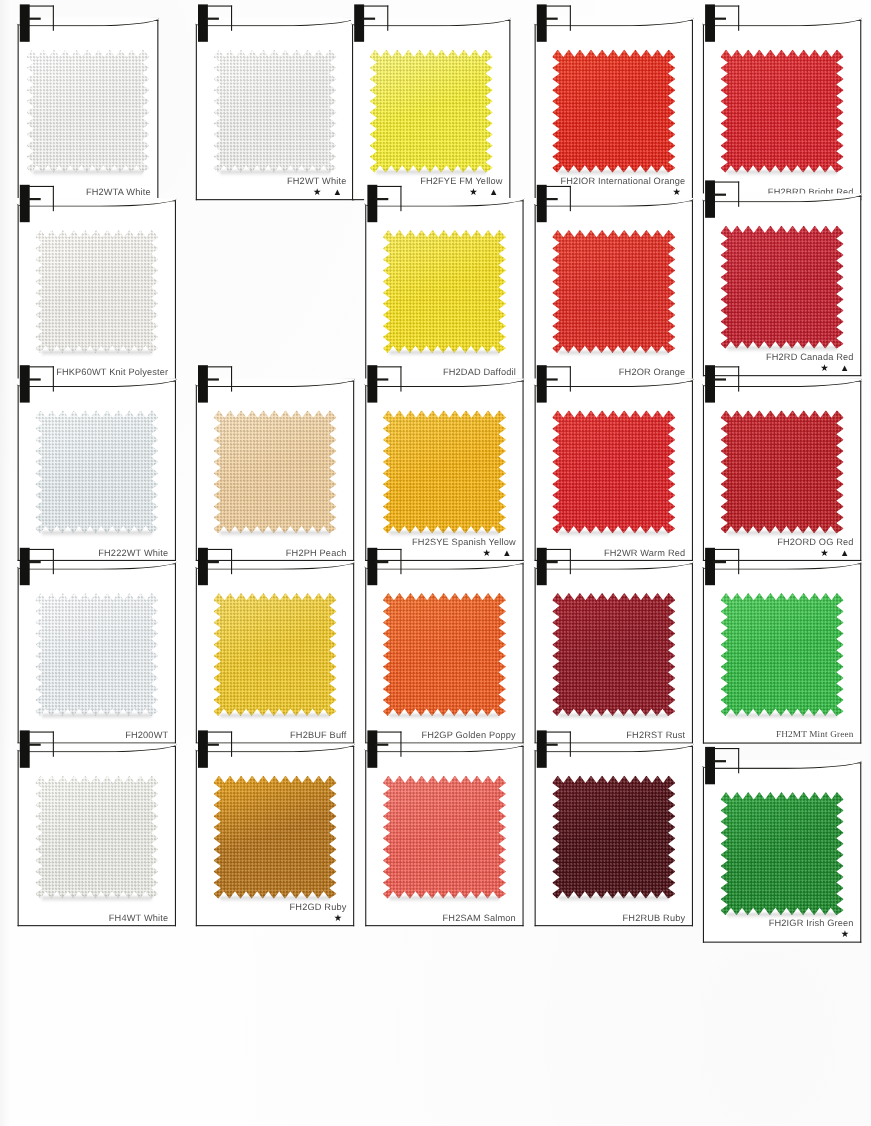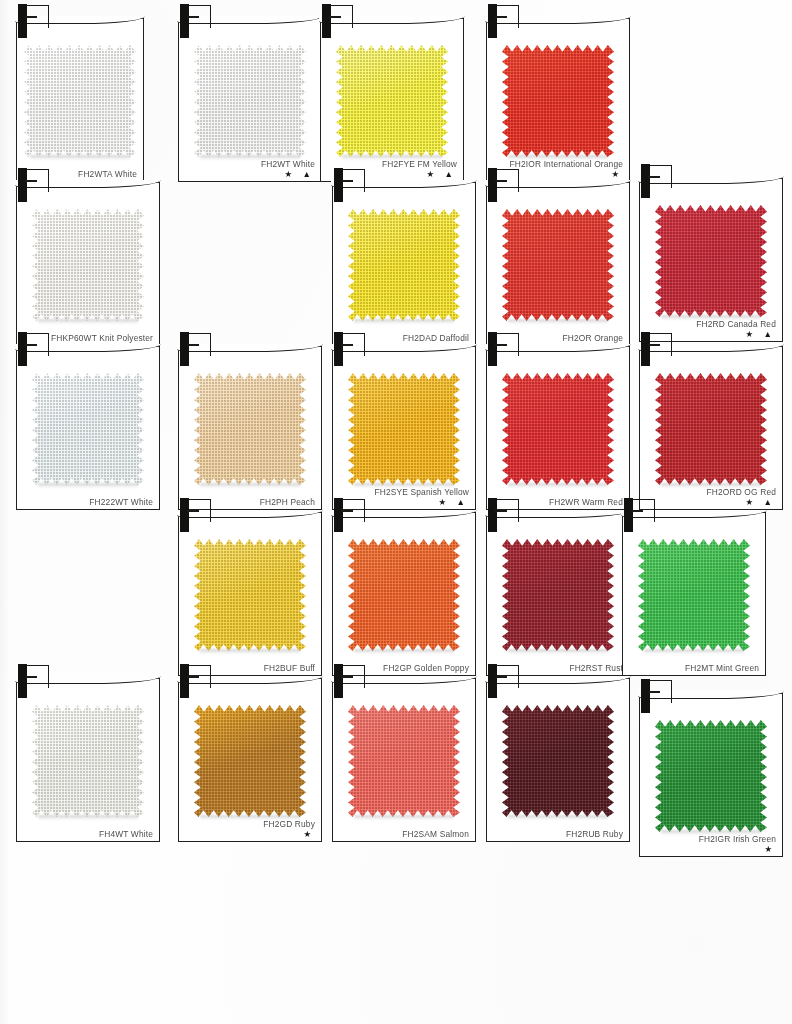--- a/index.html
+++ b/index.html
@@ -234,20 +234,35 @@
             <div class="swatch-shadow"></div>
           </div>
           <div class="caption">
             <span class="name">FH2IOR International Orange</span>
             <span class="marks">★</span>
           </div>
         </div>
         <div class="tab"></div>
         <div class="flag"></div>
       </div>
+      <div class="card" style="left: 639px; top: 4px; width: 142px; height: 176px;">
+        <div class="card-paper">
+          <div class="swatch-wrap">
+            <div class="swatch" style="background: linear-gradient(160deg, rgb(226, 48, 51) 0%, rgb(216, 31, 40) 48%, rgb(216, 31, 40) 100%);">
+              <div class="dots"></div>
+            </div>
+            <div class="swatch-shadow"></div>
+          </div>
+          <div class="caption">
+            <span class="name">FH2BRD Bright Red</span>
+          </div>
+        </div>
+        <div class="tab"></div>
+        <div class="flag"></div>
+      </div>
       <div class="card" style="left: 16px; top: 168px; width: 142px; height: 176px;">
         <div class="card-paper">
           <div class="swatch-wrap">
             <div class="swatch" style="background: linear-gradient(160deg, rgb(252, 251, 247) 0%, rgb(243, 242, 238) 48%, rgb(243, 242, 238) 100%);">
               <div class="dots"></div>
             </div>
             <div class="swatch-shadow"></div>
           </div>
           <div class="caption">
             <span class="name">FHKP60WT Knit Polyester</span>
@@ -372,20 +387,35 @@
             <div class="swatch-shadow"></div>
           </div>
           <div class="caption">
             <span class="name">FH2ORD OG Red</span>
             <span class="marks">★ ▲</span>
           </div>
         </div>
         <div class="tab"></div>
         <div class="flag"></div>
       </div>
+      <div class="card" style="left: 16px; top: 498px; width: 142px; height: 176px;">
+        <div class="card-paper">
+          <div class="swatch-wrap">
+            <div class="swatch" style="background: linear-gradient(160deg, rgb(251, 253, 254) 0%, rgb(238, 242, 244) 48%, rgb(238, 242, 244) 100%);">
+              <div class="dots"></div>
+            </div>
+            <div class="swatch-shadow"></div>
+          </div>
+          <div class="caption">
+            <span class="name">FH200WT</span>
+          </div>
+        </div>
+        <div class="tab"></div>
+        <div class="flag"></div>
+      </div>
       <div class="card" style="left: 178px; top: 498px; width: 142px; height: 176px;">
         <div class="card-paper">
           <div class="swatch-wrap">
             <div class="swatch" style="background: linear-gradient(160deg, rgb(247, 220, 92) 0%, rgb(240, 201, 42) 48%, rgb(240, 201, 42) 100%);">
               <div class="dots"></div>
             </div>
             <div class="swatch-shadow"></div>
           </div>
           <div class="caption">
             <span class="name">FH2BUF Buff</span>
@@ -417,21 +447,21 @@
             </div>
             <div class="swatch-shadow"></div>
           </div>
           <div class="caption">
             <span class="name">FH2RST Rust</span>
           </div>
         </div>
         <div class="tab"></div>
         <div class="flag"></div>
       </div>
-      <div class="card" style="left: 622px; top: 498px; width: 142px; height: 176px;">
+      <div class="card" style="left: 639px; top: 498px; width: 142px; height: 176px; font-family: Liberation Serif, serif;">
         <div class="card-paper">
           <div class="swatch-wrap">
             <div class="swatch" style="background: linear-gradient(160deg, rgb(76, 205, 89) 0%, rgb(51, 187, 68) 48%, rgb(51, 187, 68) 100%);">
               <div class="dots"></div>
             </div>
             <div class="swatch-shadow"></div>
           </div>
           <div class="caption">
             <span class="name">FH2MT Mint Green</span>
           </div>

